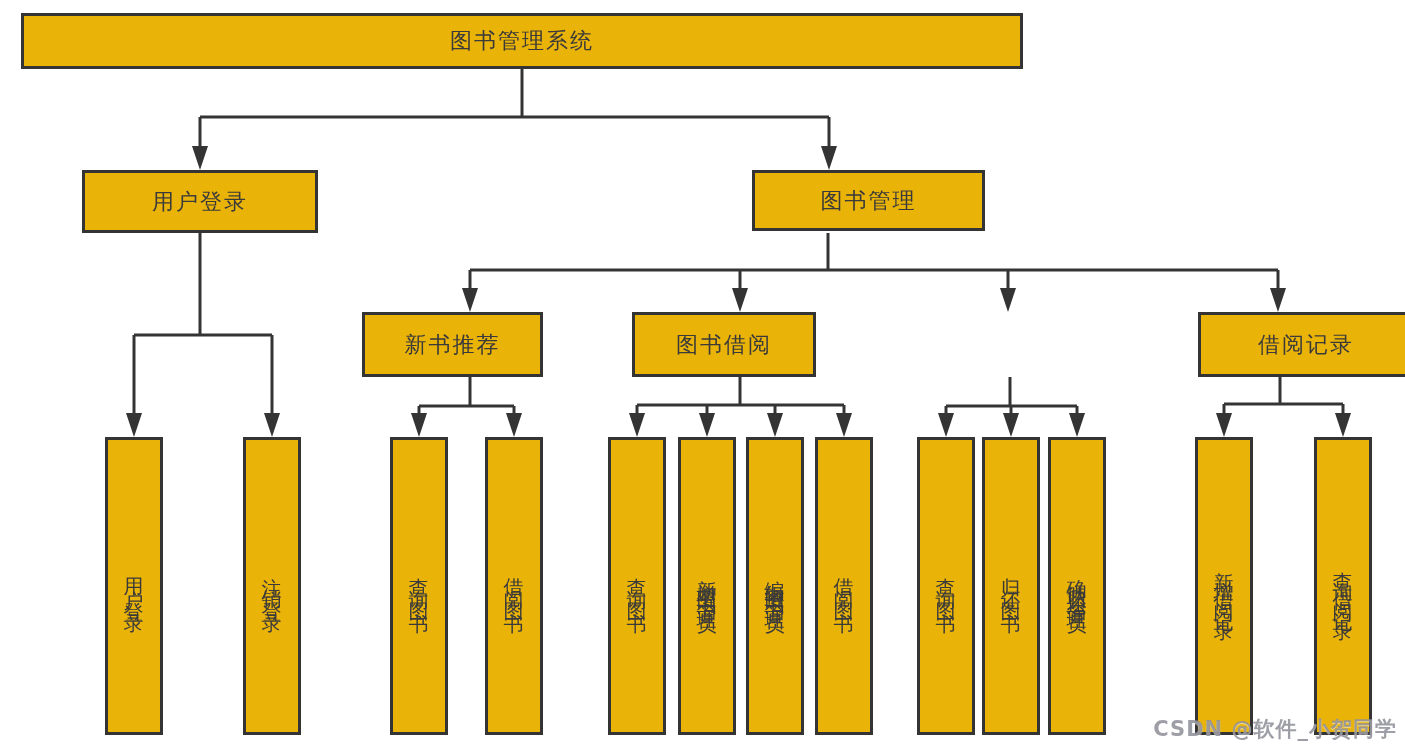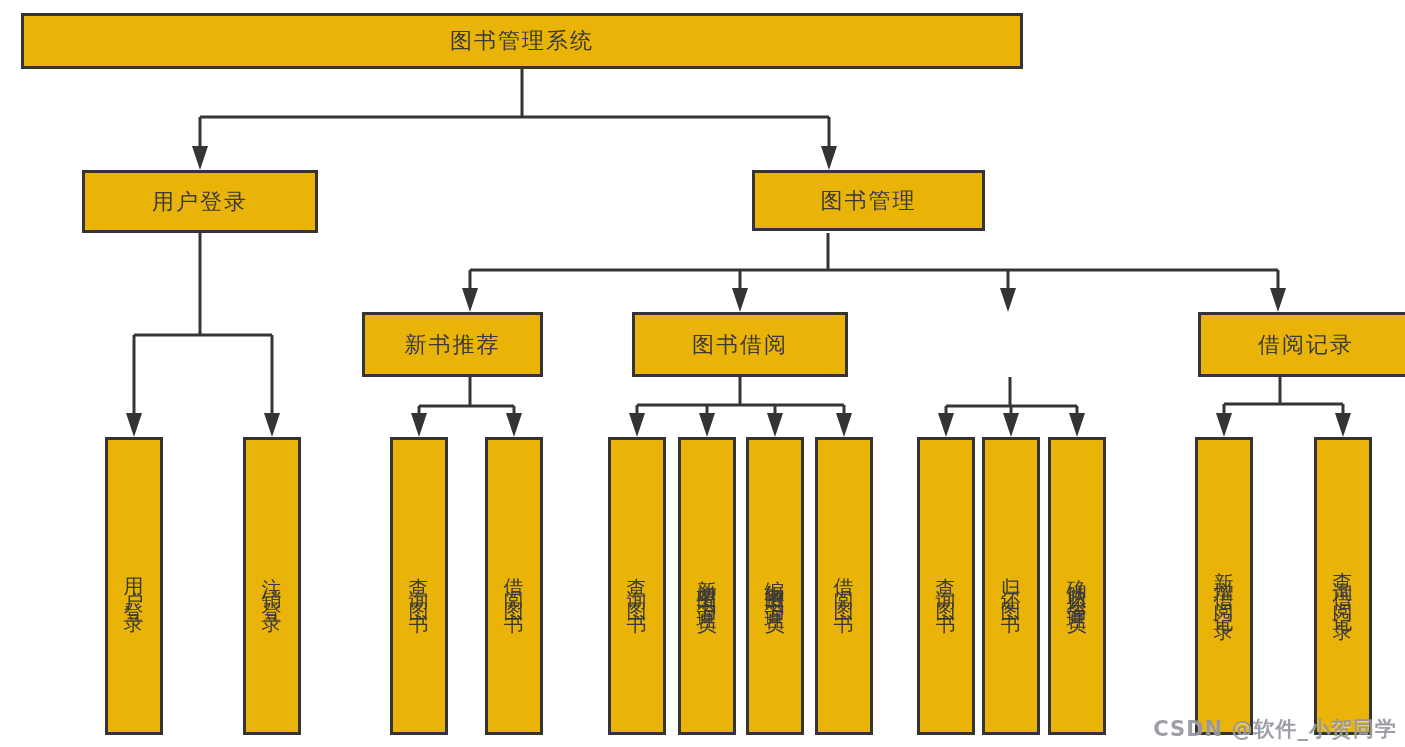--- a/index.html
+++ b/index.html
@@ -108,21 +108,21 @@
   <div class="node hbox" style="left:82px;top:170px;width:236px;height:63px;">
     <span>用户登录</span>
   </div>
   <div class="node hbox" style="left:712px;top:170px;width:233px;height:61px;margin-left:40px;">
     <span>图书管理</span>
   </div>
 
   <div class="node hbox" style="left:362px;top:312px;width:181px;height:65px;">
     <span>新书推荐</span>
   </div>
-  <div class="node hbox" style="left:632px;top:312px;width:216px;height:65px;">
+  <div class="node hbox" style="left:632px;top:312px;width:184px;height:65px;">
     <span>图书借阅</span>
   </div>
   <div class="node hbox" style="left:1172px;top:312px;width:216px;height:65px;margin-left:26px;">
     <span>借阅记录</span>
   </div>
 
   <div class="node vbox" style="left:105px;top:437px;width:58px;height:298px;">
     <span>用户登录</span>
   </div>
   <div class="node vbox" style="left:243px;top:437px;width:58px;height:298px;">

